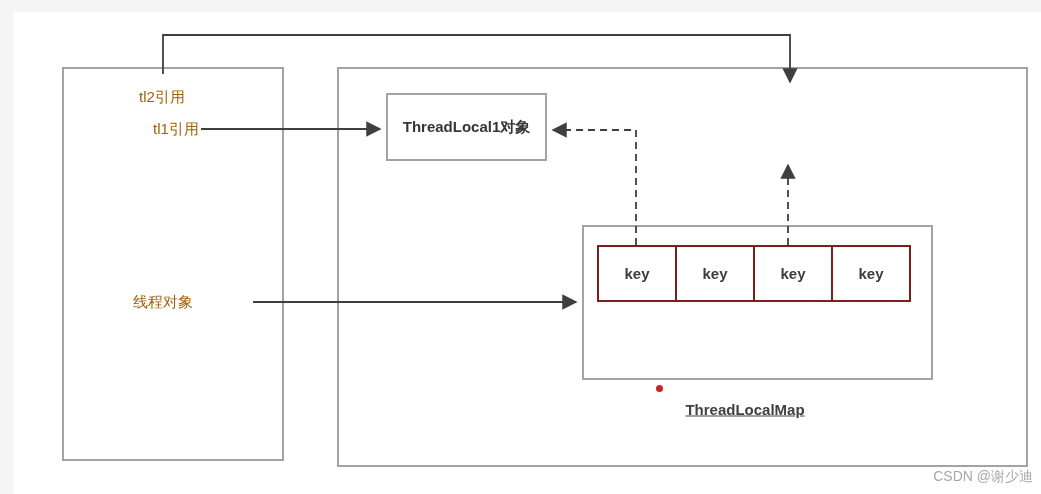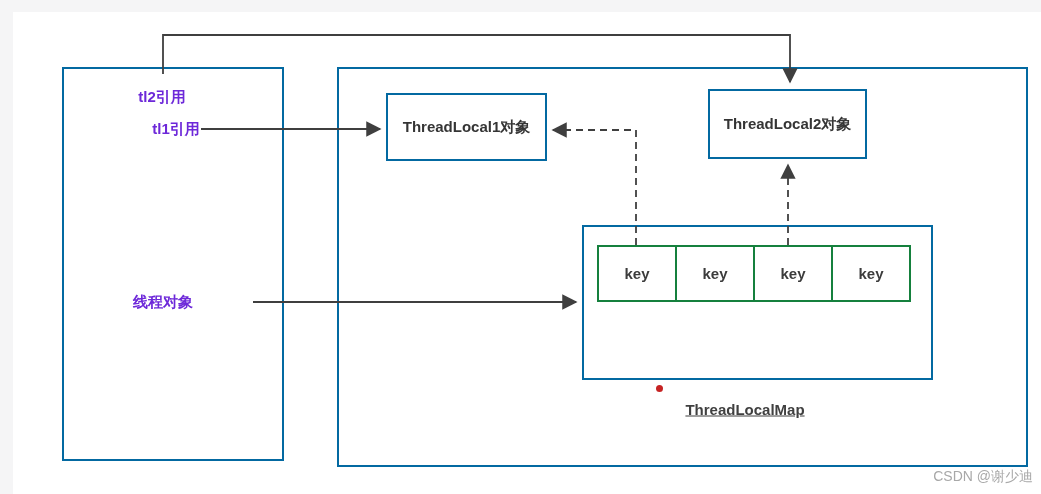--- a/index.html
+++ b/index.html
@@ -18,21 +18,21 @@
   .frame-top {
     position: absolute; left: 0; top: 0; width: 1041px; height: 12px;
     background: #f5f5f6;
   }
   .frame-left {
     position: absolute; left: 0; top: 0; width: 13px; height: 494px;
     background: #f5f5f6;
   }
   .box {
     position: absolute;
-    border: 2px solid #0369a1;
+    border: 2px solid #a3a3a3;
     background: transparent;
     box-sizing: border-box;
   }
   .thread-box   { left: 62px;  top: 67px; width: 222px; height: 394px; background:#fff; }
   .heap-box     { left: 337px; top: 67px; width: 691px; height: 400px; background:#fff; }
   .tl1-box      { left: 386px; top: 93px;  width: 161px; height: 68px; background:#fff;
                   display:flex; align-items:center; justify-content:center; }
   .tl2-box      { left: 708px; top: 89px;  width: 159px; height: 70px; background:#fff;
                   display:flex; align-items:center; justify-content:center; }
   .map-outer    { left: 582px; top: 225px; width: 351px; height: 155px; background:#fff; }
@@ -40,37 +40,37 @@
   .obj-label {
     font-size: 15px;
     font-weight: 700;
     color: #353535;
     white-space: nowrap;
   }
   .side-label {
     position: absolute;
     transform: translate(-50%, -50%);
     font-size: 15px;
-    font-weight: 700;
-    color: #6d28d9;
+    font-weight: 400;
+    color: #a16207;
     white-space: nowrap;
   }
   .lbl-tl2    { left: 162px; top: 97px;  }
   .lbl-tl1    { left: 176px; top: 129px; }
   .lbl-thread { left: 163px; top: 302px; }
 
   .kv-table {
     position: absolute;
     left: 597px; top: 245px;
     border-collapse: collapse;
     table-layout: fixed;
   }
   .kv-table td {
     width: 76px; height: 53px;
-    border: 2px solid #15803d;
+    border: 2px solid #7f1d1d;
     text-align: center;
     vertical-align: middle;
     font-size: 15px;
     font-weight: 700;
     color: #3c3c3c;
     padding: 0;
     background: #fff;
   }
   .map-label {
     position: absolute;
@@ -117,23 +117,20 @@
 
   <div class="box heap-box"></div>
 
   <div class="side-label lbl-tl2">tl2引用</div>
   <div class="side-label lbl-tl1">tl1引用</div>
   <div class="side-label lbl-thread">线程对象</div>
 
   <div class="box tl1-box">
     <span class="obj-label">ThreadLocal1对象</span>
   </div>
-  <div class="box tl2-box">
-    <span class="obj-label">ThreadLocal2对象</span>
-  </div>
 
   <div class="box map-outer"></div>
   <table class="kv-table">
     <tbody>
         <tr>
       <td>key</td>
       <td>key</td>
       <td>key</td>
       <td>key</td>
     </tr>

